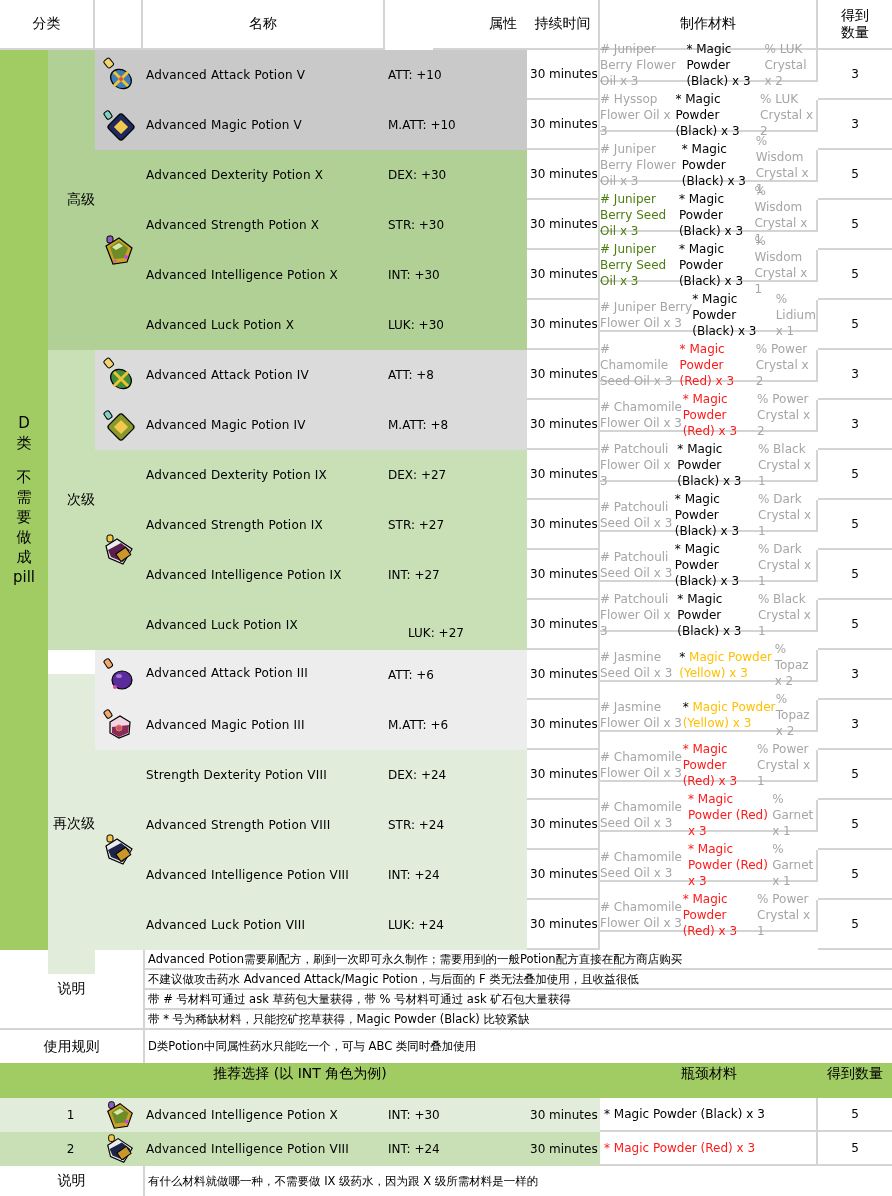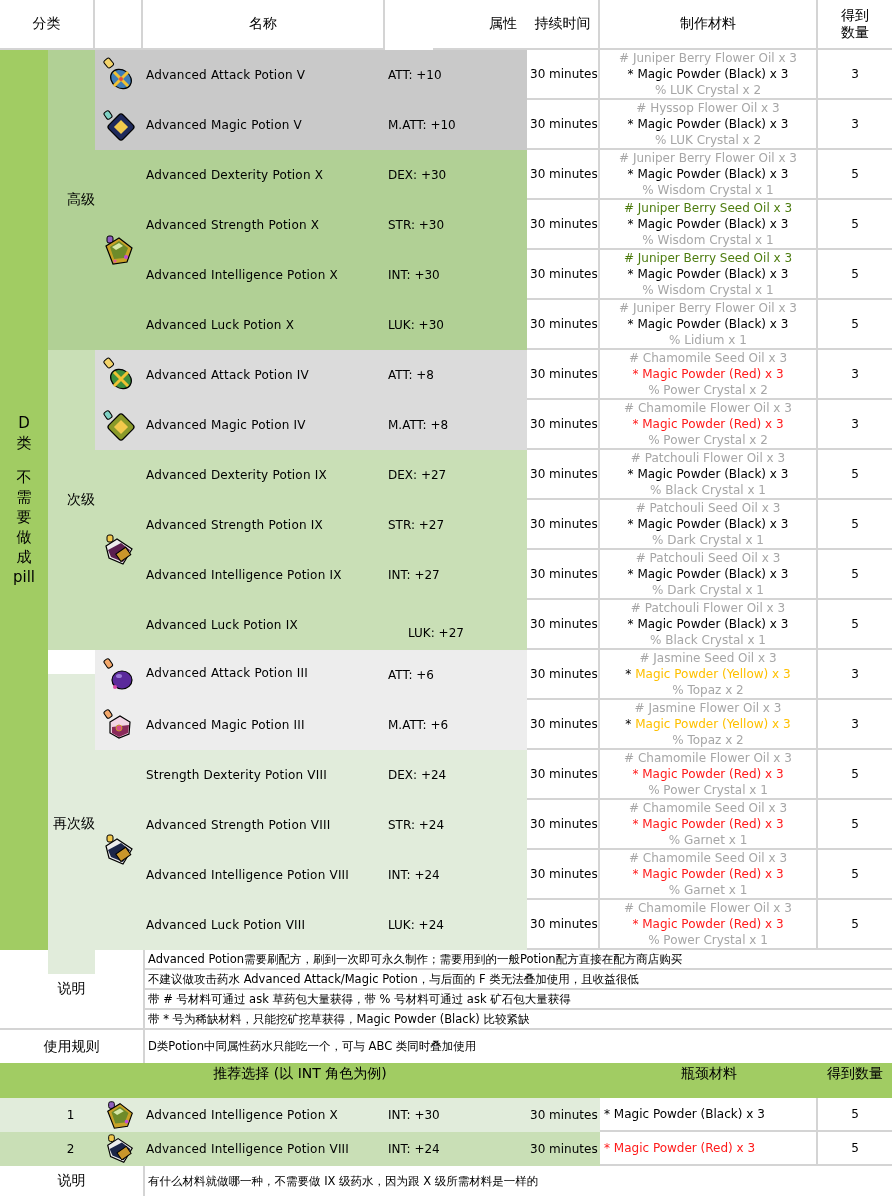--- a/index.html
+++ b/index.html
@@ -9,21 +9,21 @@
   .hdr { background: #fff; border-right: 2px solid #d4d4d4; border-bottom: 2px solid #d4d4d4; justify-content: center; font-size: 14px; }
   .hdr.two { flex-direction: column; line-height: 17px; }
   .cat-main { left: 0; top: 50px; width: 48px; height: 900px; background: #a1cc63; justify-content: center; flex-direction: column; font-size: 15px; line-height: 20px; text-align: center; }
   .tier { left: 48px; width: 47px; height: 300px; justify-content: flex-end; padding-left: 9px; font-size: 14px; }
   .tier.t3 { padding-left: 4px; margin-top: 24px; }
   .row-bg { position: absolute; left: 95px; width: 432px; height: 50px; }
   .icon { position: absolute; left: 101px; width: 36px; height: 36px; }
   .name { position: absolute; left: 146px; height: 50px; display: flex; align-items: center; font-size: 12px; letter-spacing: 0.2px; }
   .attr { position: absolute; left: 388px; height: 50px; display: flex; align-items: center; font-size: 12px; }
   .dur { position: absolute; left: 527px; width: 73px; height: 50px; background: #fff; border-right: 2px solid #d4d4d4; border-bottom: 2px solid #d4d4d4; display: flex; align-items: center; padding-left: 3px; font-size: 12px; }
-  .mat { position: absolute; left: 600px; width: 218px; height: 50px; background: #fff; border-right: 2px solid #d4d4d4; border-bottom: 2px solid #d4d4d4; display: flex; flex-direction: column; align-items: center; justify-content: center; font-size: 12px; line-height: 16px; }
+  .mat { position: absolute; left: 600px; width: 218px; height: 32px; background: #fff; border-right: 2px solid #d4d4d4; border-bottom: 2px solid #d4d4d4; display: flex; flex-direction: row; align-items: center; justify-content: center; font-size: 12px; line-height: 16px; }
   .qty { position: absolute; left: 818px; width: 74px; height: 50px; background: #fff; border-bottom: 2px solid #d4d4d4; display: flex; align-items: center; justify-content: center; font-size: 12px; }
   .c-gray { color: #a6a6a6; }
   .c-black { color: #000; }
   .c-orange { color: #4d7c0f; }
   .c-red { color: #ff1a1a; }
   .c-yellow { color: #ffc000; }
   .note-label { left: 0; width: 143px; justify-content: center; font-size: 14px; }
   .note-line { position: absolute; left: 143px; width: 749px; height: 20px; border-left: 2px solid #d4d4d4; border-bottom: 2px solid #d4d4d4; font-size: 11.5px; display: flex; align-items: center; padding-left: 3px; }
   .rec-hdr { position: absolute; top: 1065px; height: 33px; background: #a1cc63; display: flex; justify-content: center; font-size: 14px; }
   .rec-row { position: absolute; left: 0; height: 34px; }

